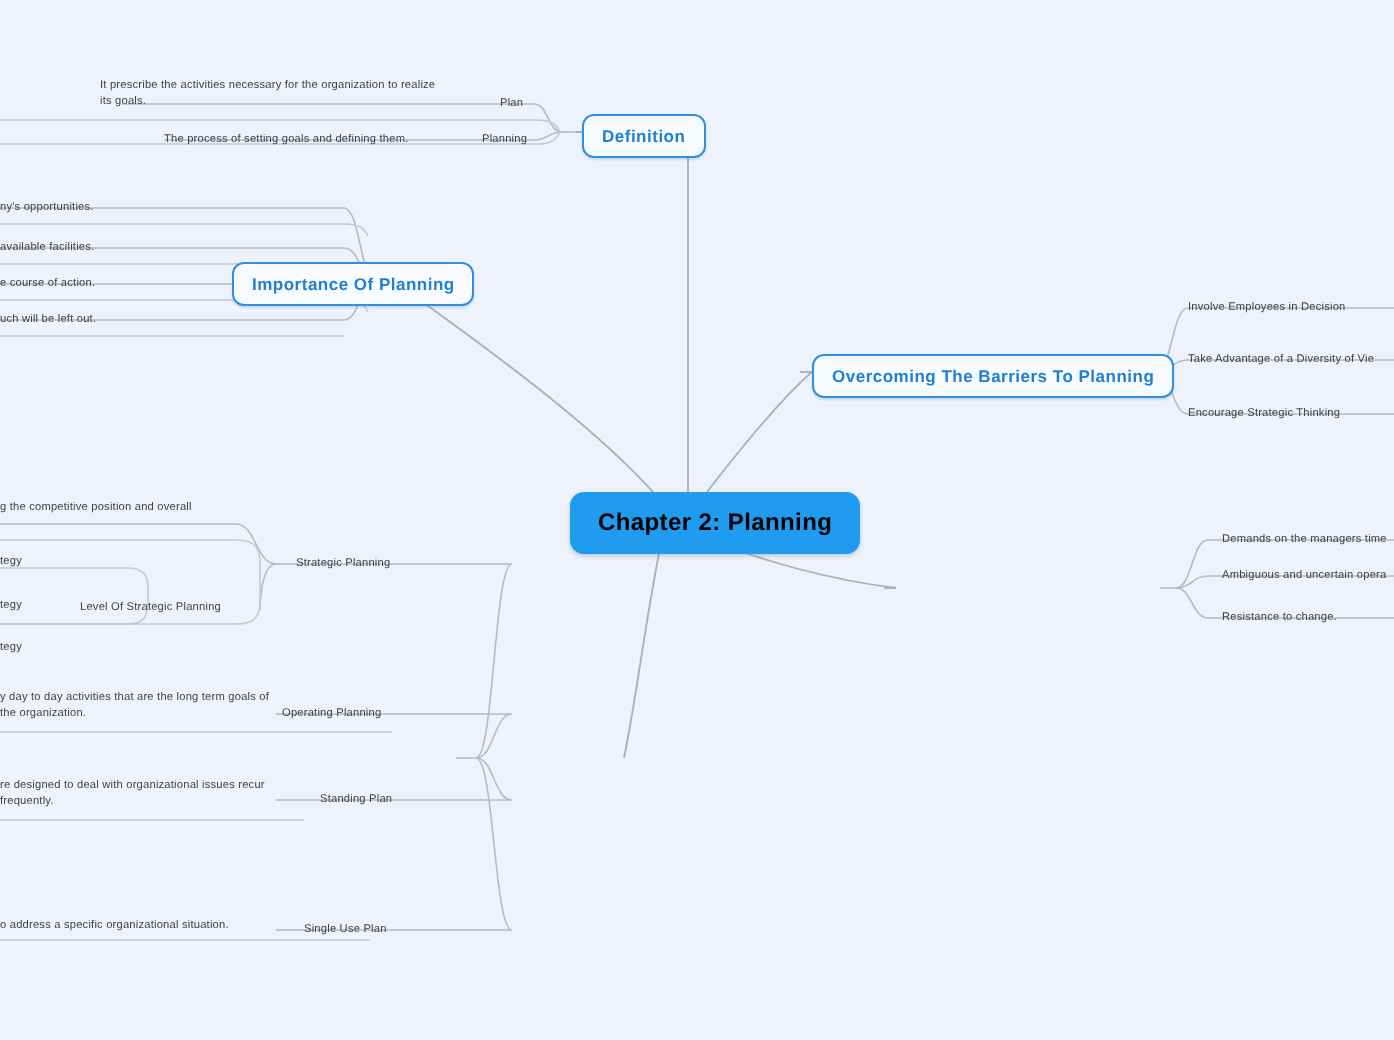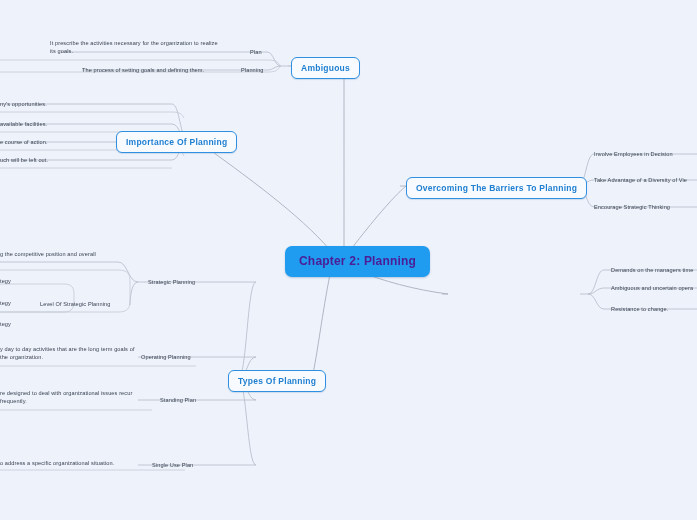--- a/index.html
+++ b/index.html
@@ -31,21 +31,21 @@
     pointer-events: none;
   }
   
   .node {
     position: absolute;
     box-sizing: border-box;
     white-space: nowrap;
   }
   .center-node {
     background: #1f9bf0;
-    color: #4c1d95;
+    color: #000000;
     border-radius: 7px;
     font-size: 12px;
     font-weight: bold;
     letter-spacing: .2px;
     padding: 8px 14px 9px 14px;
     box-shadow: 0 1px 2px rgba(30,80,140,.25);
   }
   .branch-node {
     background: #f7faff;
     color: #1f7fd0;
@@ -138,21 +138,21 @@
     </g>
 
     <g fill="none" stroke="#a8b0bd" stroke-width="0.9">
       <path d="M406,186 L400,186"></path>
       <path d="M448,294 L442,294"></path>
     </g>
   </svg>
 
   <div class="node center-node" style="left:285px; top:246px;">Chapter 2: Planning</div>
 
-  <div class="node branch-node" style="left:291px; top:57px;">Ambiguous</div>
+  <div class="node branch-node" style="left:291px; top:57px;">Definition</div>
 
   <div class="leaf" style="left:250px; top:48px;">Plan</div>
   <div class="leaf multi" style="left:50px; top:39px; width:170px;">It prescribe the activities necessary for the organization to realize its goals.</div>
 
   <div class="leaf" style="left:241px; top:66px;">Planning</div>
   <div class="leaf" style="left:82px; top:66px;">The process of setting goals and defining them.</div>
 
   <div class="node branch-node" style="left:80px; top:131px;margin-left:36px;">Importance Of Planning</div>
 
   <div class="leaf leftcut" style="left:0px; top:100px;">ny's opportunities.</div>
@@ -164,21 +164,20 @@
 
   <div class="leaf right" style="left:594px; top:150px;">Involve Employees in Decision</div>
   <div class="leaf right" style="left:594px; top:176px;">Take Advantage of a Diversity of Vie</div>
   <div class="leaf right" style="left:594px; top:203px;">Encourage Strategic Thinking</div>
 
 
   <div class="leaf right" style="left:611px; top:266px;">Demands on the managers time</div>
   <div class="leaf right" style="left:611px; top:284px;">Ambiguous and uncertain opera</div>
   <div class="leaf right" style="left:611px; top:305px;">Resistance to change.</div>
 
-  <div class="node branch-node" style="left:228px; top:370px;">Types Of Planning</div>
 
   <div class="leaf" style="left:148px; top:278px;">Strategic Planning</div>
   <div class="leaf" style="left:141px; top:353px;">Operating Planning</div>
   <div class="leaf" style="left:160px; top:396px;">Standing Plan</div>
   <div class="leaf" style="left:152px; top:461px;">Single Use Plan</div>
 
   <div class="leaf" style="left:40px; top:300px;">Level Of Strategic Planning</div>
   <div class="leaf leftcut" style="left:0px; top:250px;">g the competitive position and overall</div>
 
   <div class="leaf leftcut" style="left:0px; top:277px;">tegy</div>

